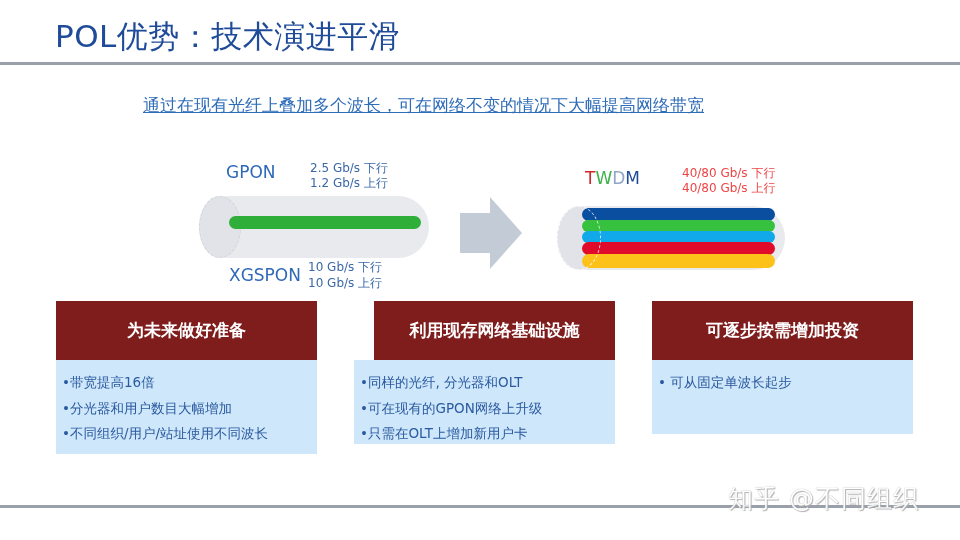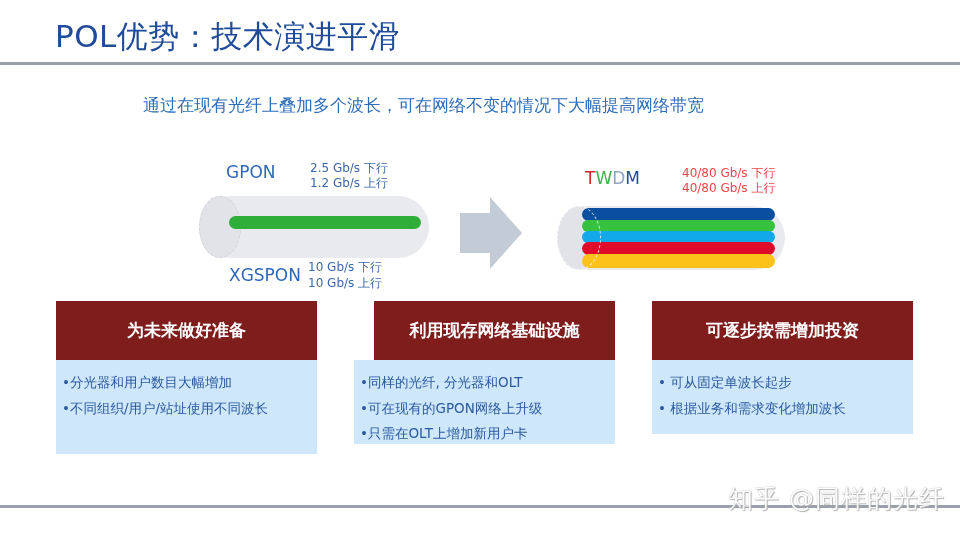--- a/index.html
+++ b/index.html
@@ -1,20 +1,20 @@
 <!DOCTYPE html>
 <html><head>
 <meta charset="utf-8">
 <style>
   html,body{margin:0;padding:0;}
   body{width:960px;height:540px;background:#ffffff;position:relative;overflow:hidden;font-family:"DejaVu Sans","Liberation Sans",sans-serif;}
   .abs{position:absolute;}
   .title{left:55px;top:16px;font-size:31px;color:#1f4b99;white-space:nowrap;letter-spacing:0.5px;}
   .rule-top{left:0;top:62px;width:960px;height:3px;background:#9aa0aa;}
-  .subtitle{left:143px;top:94px;font-size:17px;color:#2f6db8;white-space:nowrap;}
+  .subtitle{left:143px;top:94px;font-size:17px;color:#2f6db8;white-space:nowrap;text-decoration:underline;}
   .lbl-big{font-size:17px;color:#2f68b8;white-space:nowrap;}
   .speed{font-size:12px;line-height:15px;color:#3a67a8;white-space:nowrap;}
   .speed.red{color:#ef4444;}
   .cyl{border-radius:32px;background:#e9eaee;}
   .cap{border-radius:50%;background:#e2e3e8;}
   .fiber{border-radius:7px;}
   .twdm span{font-size:17px;font-weight:normal;}
   .card-head{background:#7f1d1d;color:#ffffff;font-weight:bold;font-size:17px;display:flex;align-items:center;justify-content:center;white-space:nowrap;}
   .card-body{background:#cfe7fa;}
   .card-body ul{list-style:none;margin:0;padding:10px 0 0 6px;}
@@ -65,20 +65,21 @@
   <div class="abs fiber" style="left:582px;top:231px;width:193px;height:12px;background:#12a9ea;"></div>
   <div class="abs fiber" style="left:582px;top:242px;width:193px;height:13px;background:#e00a2b;"></div>
   <div class="abs fiber" style="left:582px;top:254px;width:193px;height:14px;background:#fcc21a;"></div>
   <div class="abs" style="left:557px;top:206px;width:44px;height:64px;border:1px dashed rgba(255,255,255,0.8);border-radius:50%;box-sizing:border-box;"></div>
 </div>
 
 <div class="abs" style="left:56px;top:301px;width:261px;height:153px;">
   <div class="card-head" style="height:59px;">为未来做好准备</div>
   <div class="card-body" style="height:94px;">
     <ul>
+      <li>•带宽提高16倍</li>
       <li>•分光器和用户数目大幅增加</li>
       <li>•不同组织/用户/站址使用不同波长</li>
     </ul>
   </div>
 </div>
 
 <div class="abs" style="left:354px;top:301px;width:261px;height:153px;">
   <div class="card-head" style="height:59px;margin-left:20px;">利用现存网络基础设施</div>
   <div class="card-body" style="height:84px;">
     <ul>
@@ -87,20 +88,19 @@
       <li>•只需在OLT上增加新用户卡</li>
     </ul>
   </div>
 </div>
 
 <div class="abs" style="left:652px;top:301px;width:261px;height:153px;">
   <div class="card-head" style="height:59px;">可逐步按需增加投资</div>
   <div class="card-body" style="height:74px;">
     <ul>
       <li>• 可从固定单波长起步</li>
-      <li>• 根据业务和需求变化增加波长</li>
     </ul>
   </div>
 </div>
 
 <div class="abs rule-bottom"></div>
-<div class="abs watermark">知乎 @同样的光纤</div>
+<div class="abs watermark">知乎 @不同组织</div>
 <div class="abs page">Page 19</div>
 
 </body></html>

